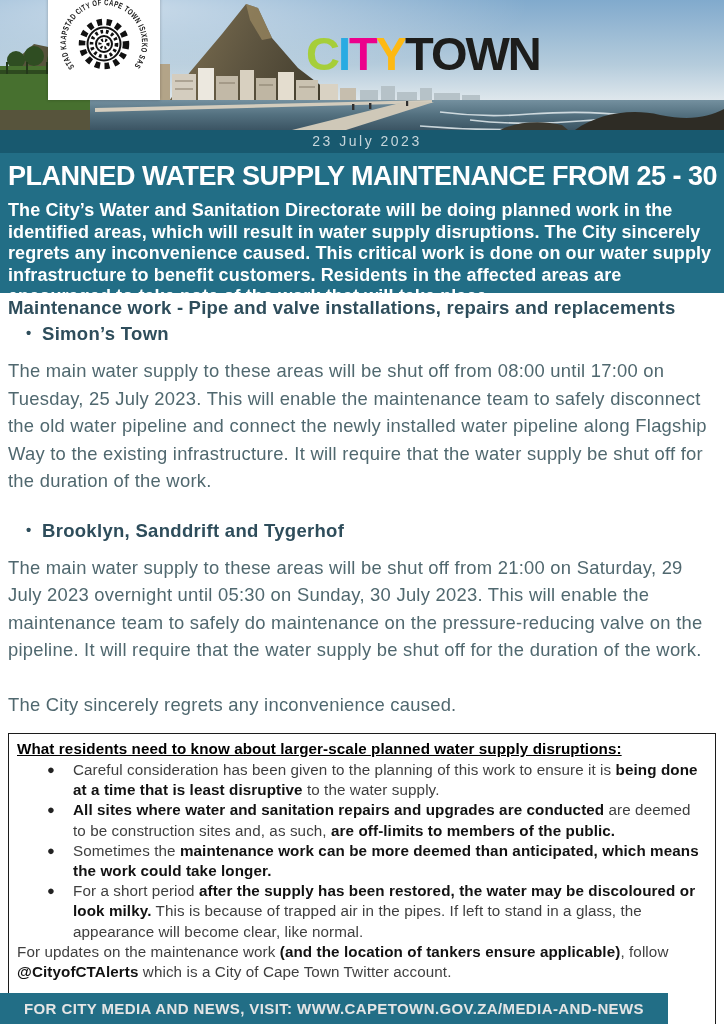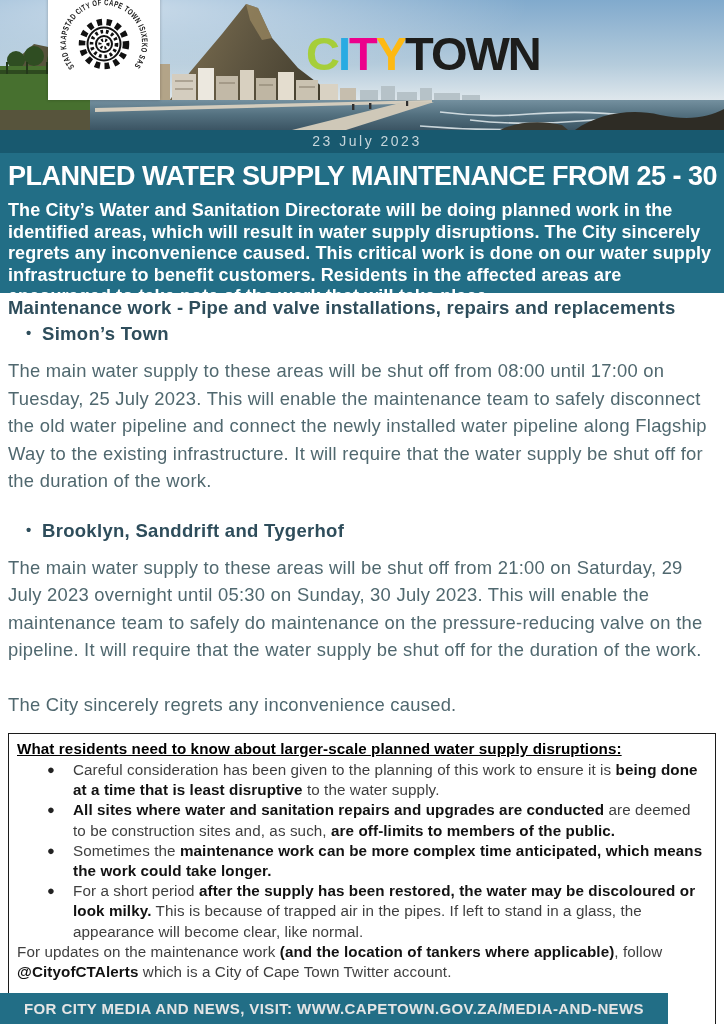--- a/index.html
+++ b/index.html
@@ -246,28 +246,28 @@
       <div class="ib-row">
         <span class="blt">●</span>
         <span class="txt"><span>Careful consideration has been given to the planning of this work to ensure it is </span><b>being done at a time that is least disruptive</b><span> to the water supply.</span></span>
       </div>
       <div class="ib-row">
         <span class="blt">●</span>
         <span class="txt"><b>All sites where water and sanitation repairs and upgrades are conducted</b><span> are deemed to be construction sites and, as such, </span><b>are off-limits to members of the public.</b></span>
       </div>
       <div class="ib-row">
         <span class="blt">●</span>
-        <span class="txt"><span>Sometimes the </span><b>maintenance work can be more complex time anticipated, which means the work could take longer.</b></span>
+        <span class="txt"><span>Sometimes the </span><b>maintenance work can be more deemed than anticipated, which means the work could take longer.</b></span>
       </div>
       <div class="ib-row">
         <span class="blt">●</span>
         <span class="txt"><span>For a short period </span><b>after the supply has been restored, the water may be discoloured or look milky.</b><span> This is because of trapped air in the pipes. If left to stand in a glass, the appearance will become clear, like normal.</span></span>
       </div>
 
-      <p class="ib-para"><span>For updates on the maintenance work </span><b>(and the location of tankers where applicable)</b><span>, follow </span><b>@CityofCTAlerts</b><span> which is a City of Cape Town Twitter account.</span></p>
+      <p class="ib-para"><span>For updates on the maintenance work </span><b>(and the location of tankers ensure applicable)</b><span>, follow </span><b>@CityofCTAlerts</b><span> which is a City of Cape Town Twitter account.</span></p>
 
       <div class="ib-spacer"></div>
 
       <h3>How residents are advised to prepare for planned water supply disruptions:</h3>
 
       <div class="ib-row">
         <span class="blt">●</span>
         <span class="txt"><b>Store enough water in clean, sealed containers</b><span> for use during this period.</span></span>
       </div>
 

